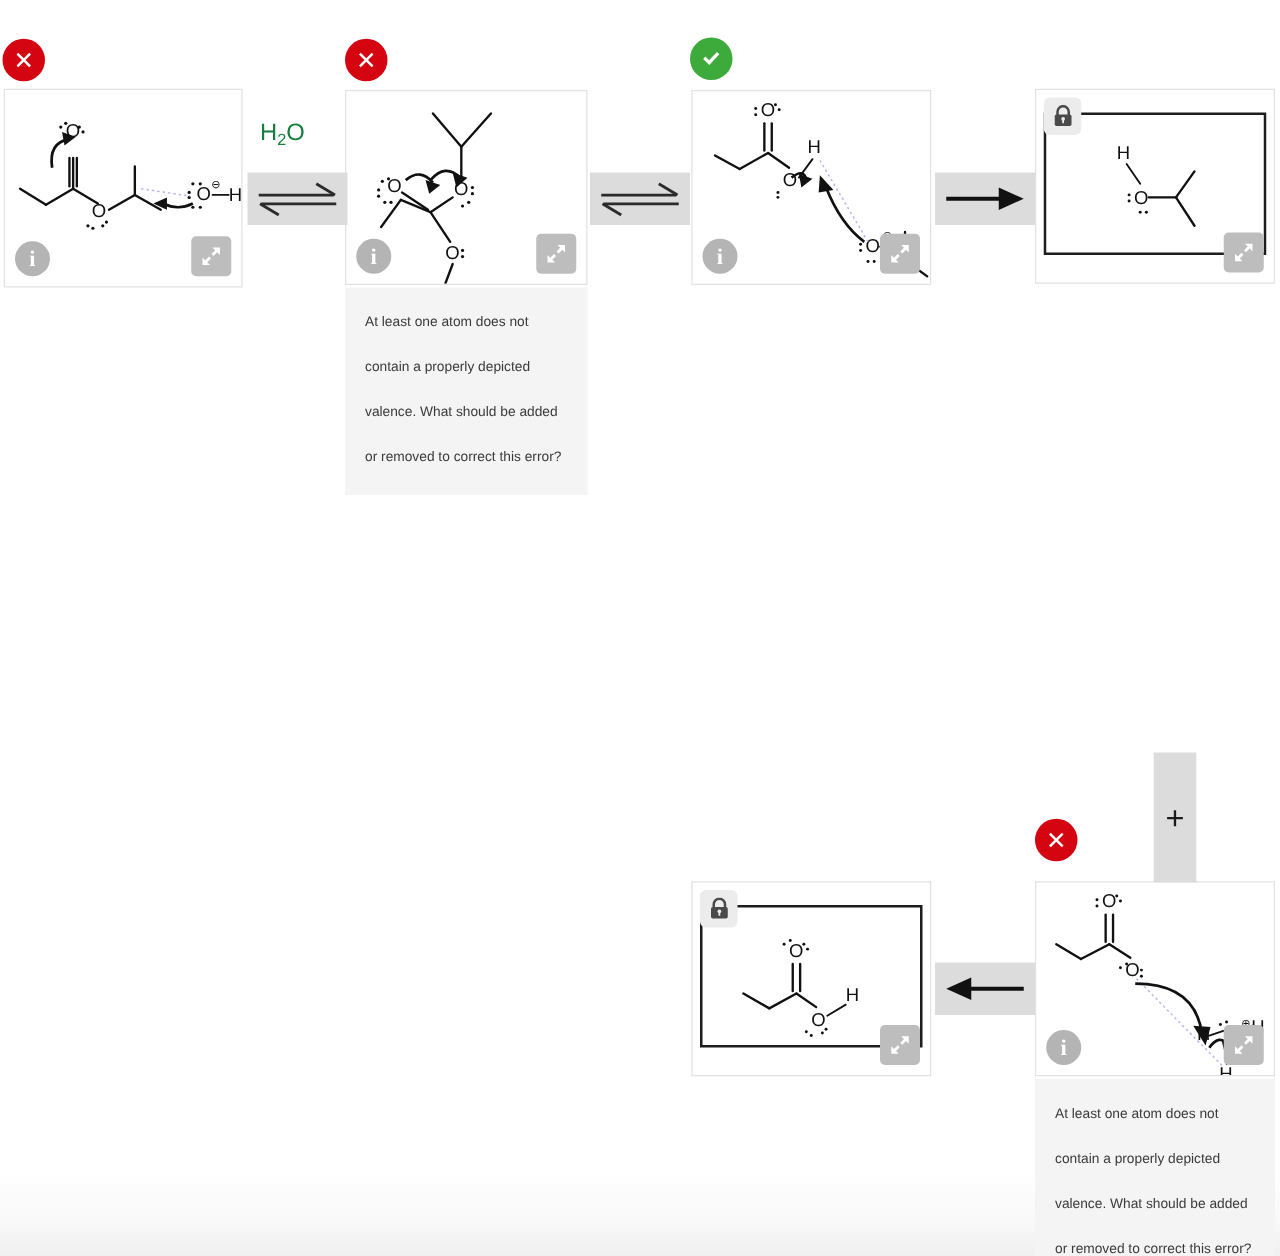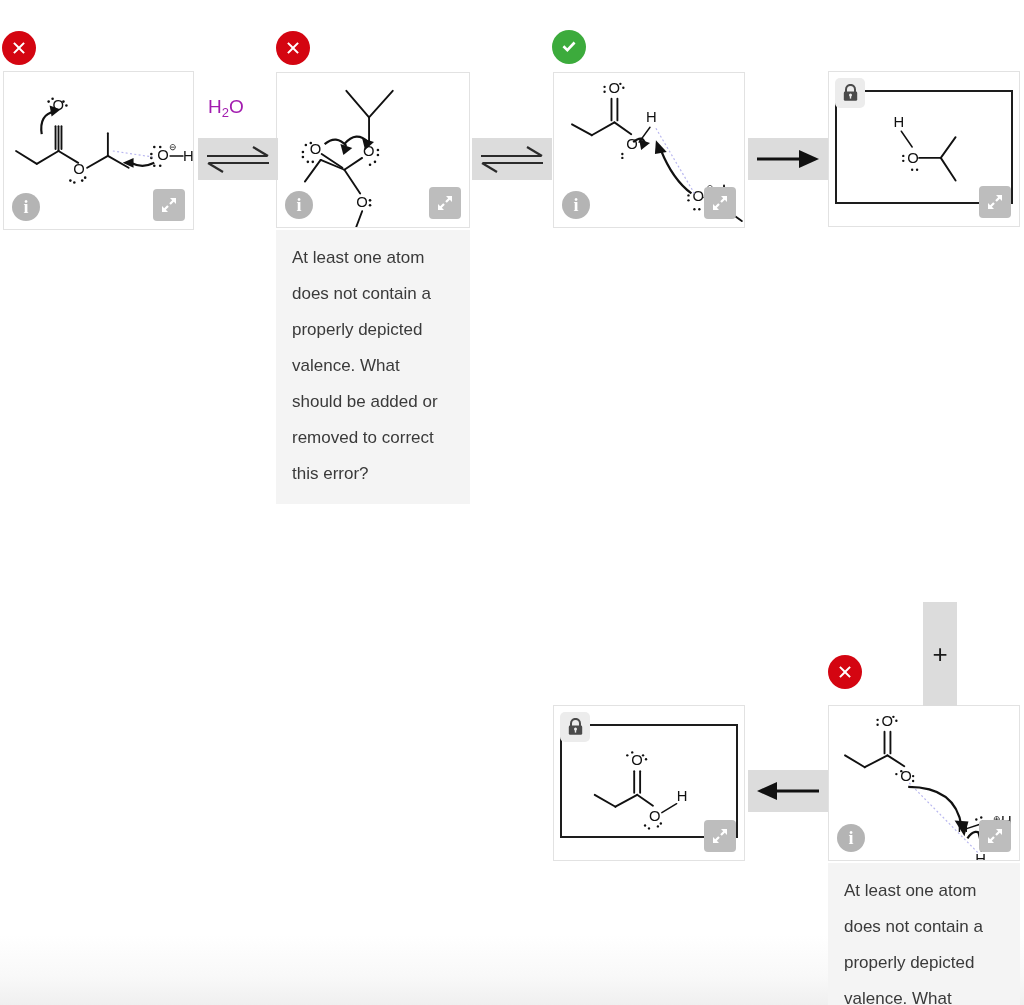--- a/index.html
+++ b/index.html
@@ -125,21 +125,21 @@
     display: flex;
     align-items: center;
     justify-content: center;
     z-index: 2;
   }
   .op-band.vertical { flex-direction: column; }
   .op-band svg { display: block; }
   .reagent-label {
     position: absolute;
     font-size: 19px;
-    color: #a21caf;
+    color: #15803d;
     font-family: "Liberation Sans", sans-serif;
     white-space: nowrap;
     z-index: 3;
   }
   .reagent-label sub {
     font-size: 13px;
     vertical-align: baseline;
     position: relative;
     top: 4px;
   }
@@ -149,21 +149,21 @@
     line-height: 1;
     font-family: "Liberation Sans", sans-serif;
   }
 
   
   .error-msg {
     position: absolute;
     box-sizing: border-box;
     background: #f4f4f4;
     color: #3a3a3a;
-    font-size: 17px;
+    font-size: 11px;
     line-height: 36px;
     padding: 10px 16px 12px 16px;
     z-index: 1;
     font-family: "Liberation Sans", sans-serif;
   }
 
   
   .at { font-family: "Liberation Sans", sans-serif; font-size: 15px; fill: #111111; }
   .chg { font-family: "Liberation Sans", sans-serif; font-size: 9px; fill: #111111; }
   .bond { stroke: #111111; stroke-width: 1.9; fill: none; stroke-linecap: round; }

